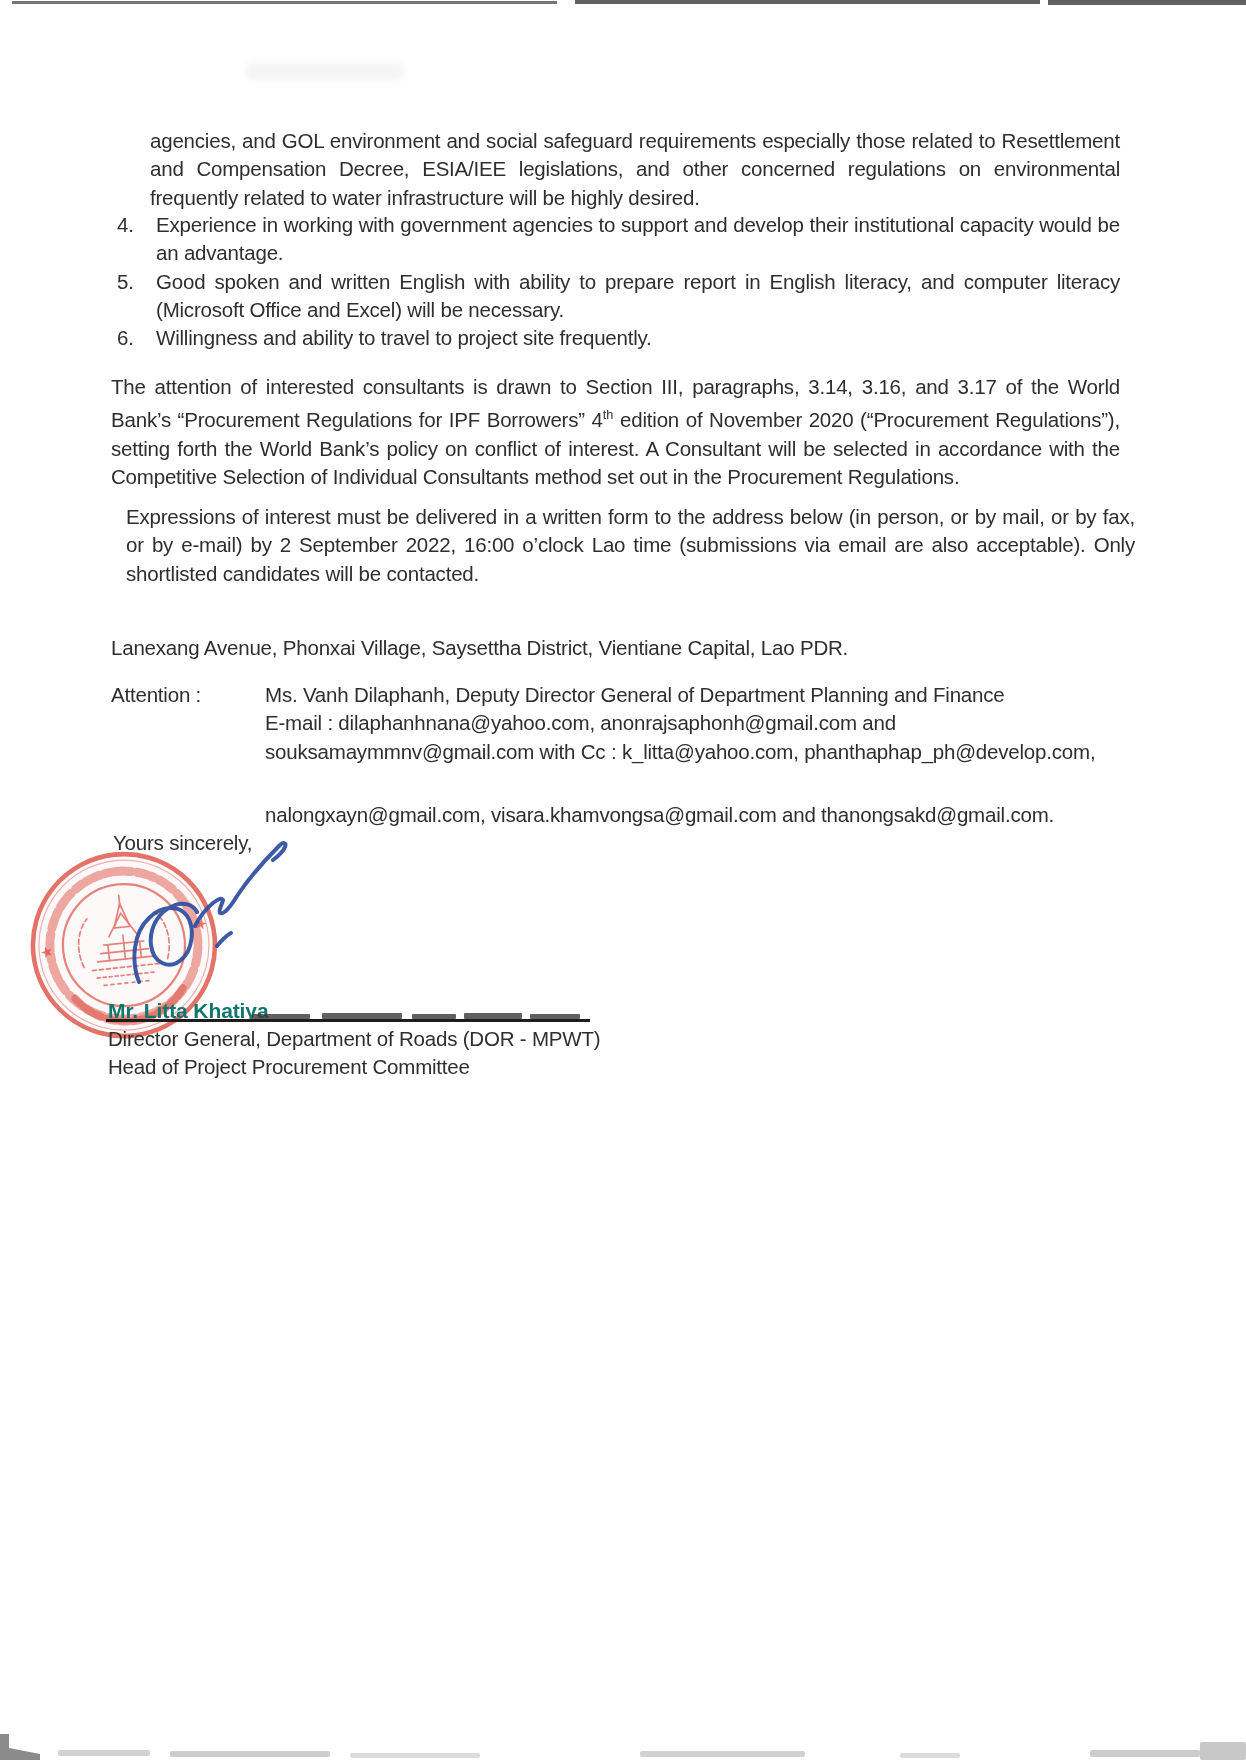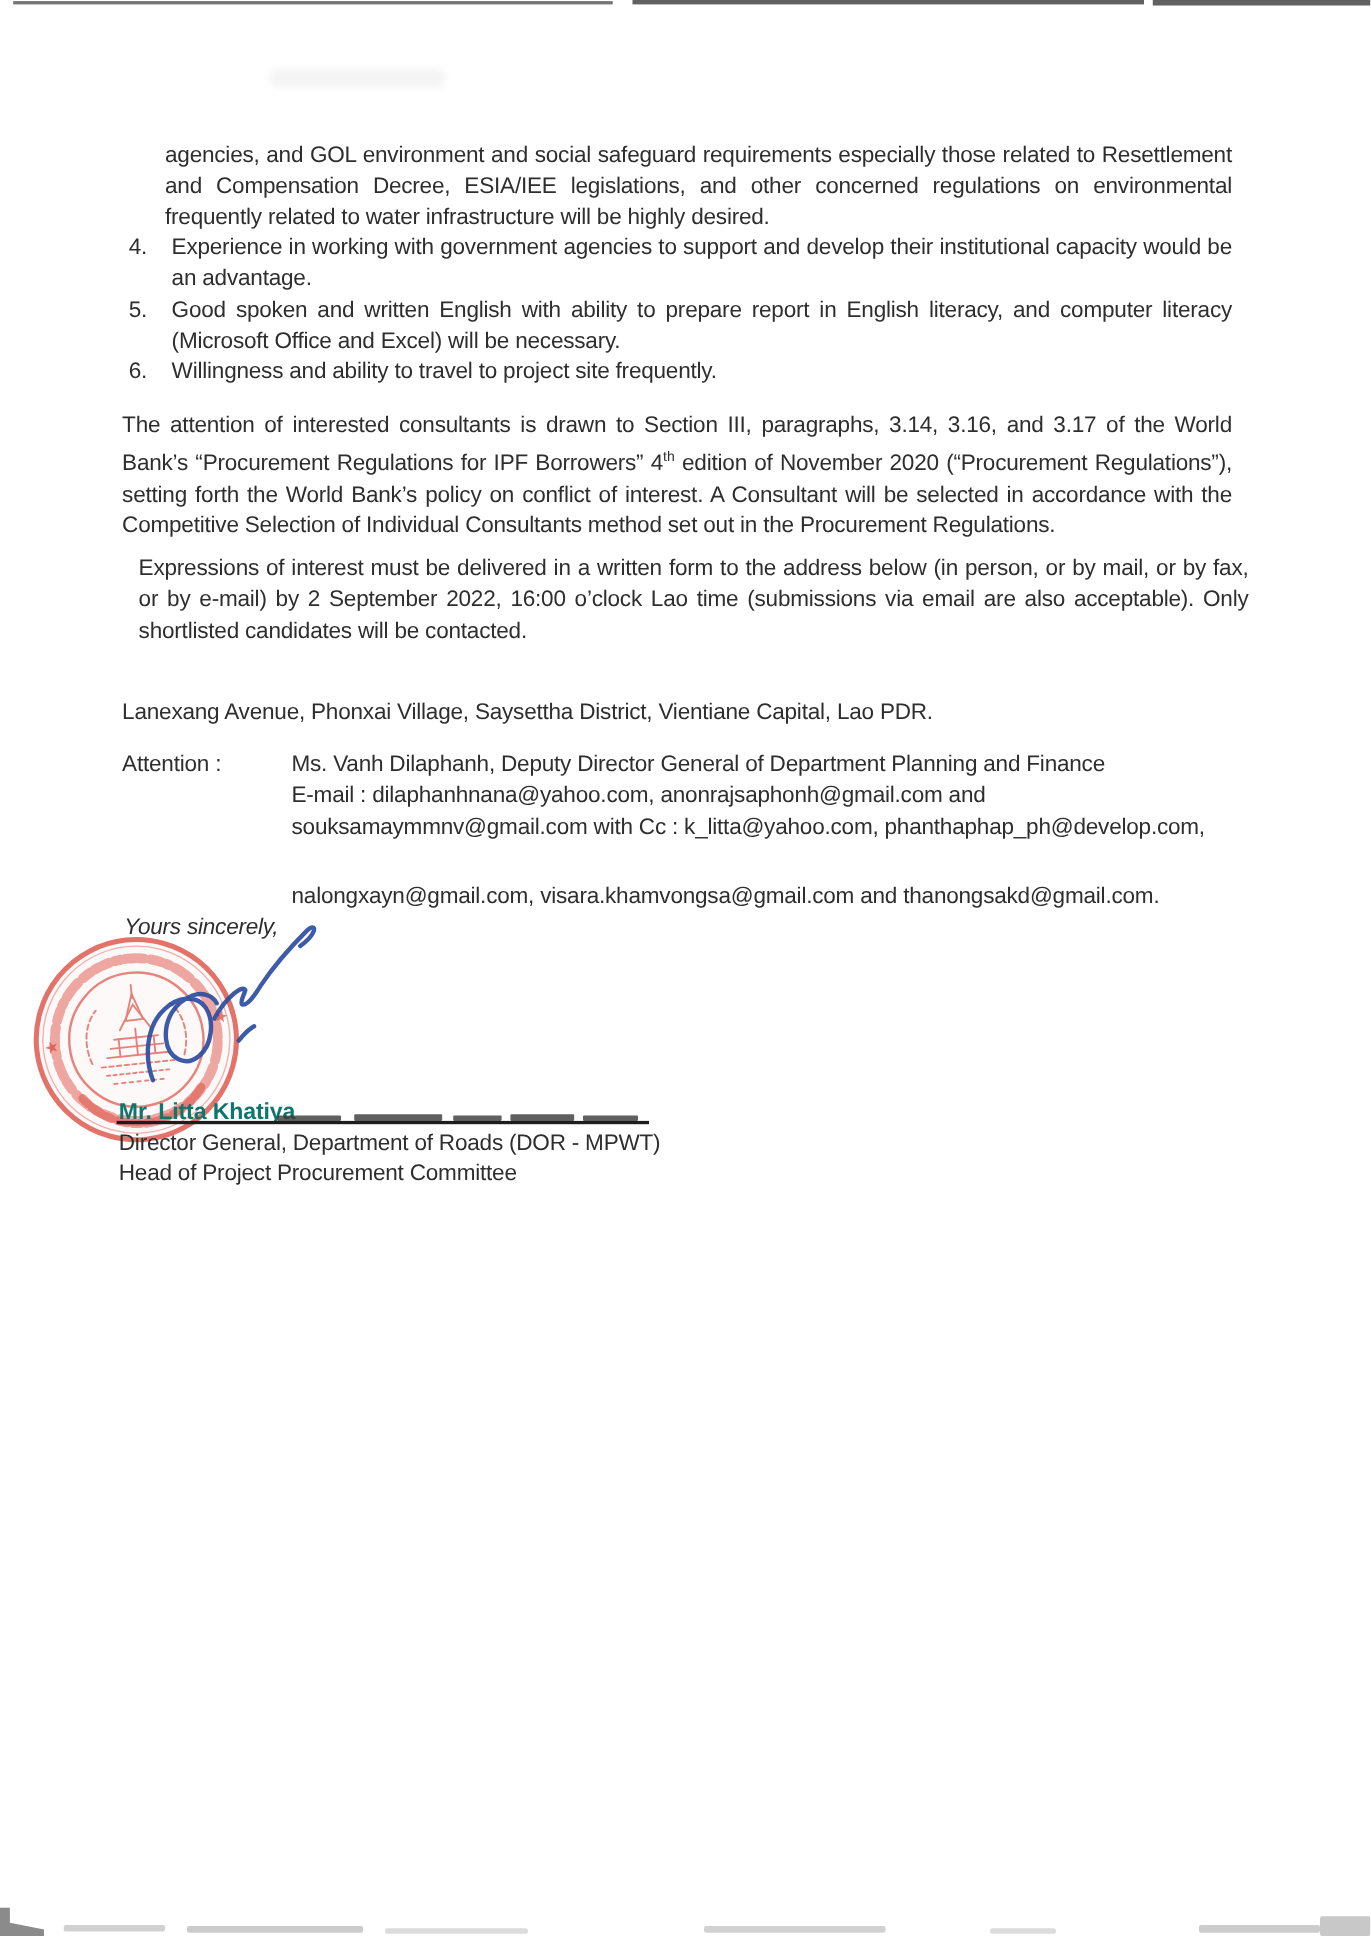--- a/index.html
+++ b/index.html
@@ -57,21 +57,21 @@
   <div class="txt just" style="left:126px;top:503px;width:1009px;">Expressions of interest must be delivered in a written form to the address below (in person, or by mail, or by fax, or by e-mail) by 2 September 2022, 16:00 o’clock Lao time (submissions via email are also acceptable). Only shortlisted candidates will be contacted.</div>
 
   <div class="txt" style="left:111px;top:634px;width:1009px;white-space:nowrap;">Lanexang Avenue, Phonxai Village, Saysettha District, Vientiane Capital, Lao PDR.</div>
 
   <div class="txt" style="left:111px;top:681px;white-space:nowrap;">Attention :</div>
   <div class="txt" style="left:265px;top:681px;white-space:nowrap;">Ms. Vanh Dilaphanh, Deputy Director General of Department Planning and Finance</div>
   <div class="txt" style="left:265px;top:709.4px;white-space:nowrap;">E-mail : dilaphanhnana@yahoo.com, anonrajsaphonh@gmail.com and</div>
   <div class="txt" style="left:265px;top:737.8px;white-space:nowrap;">souksamaymmnv@gmail.com with Cc : k_litta@yahoo.com, phanthaphap_ph@develop.com,</div>
   <div class="txt" style="left:265px;top:801px;white-space:nowrap;">nalongxayn@gmail.com, visara.khamvongsa@gmail.com and thanongsakd@gmail.com.</div>
 
-  <div class="txt" style="left:113px;top:829px;white-space:nowrap;font-style:italic;">Yours sincerely,</div>
+  <div class="txt" style="left:113px;top:829px;white-space:nowrap;">Yours sincerely,</div>
 
   <div class="stamp-wrap">
     <svg width="210" height="205" viewBox="0 0 210 205">
       <g stroke="#dd5449" fill="none" stroke-linecap="round">
         <circle cx="104" cy="102" r="91" fill="rgba(235,125,115,0.05)" stroke-width="4.6" opacity="0.82"></circle>
         <circle cx="104" cy="102" r="85" stroke-width="1.2" opacity="0.45"></circle>
         <circle cx="104" cy="102" r="61" stroke-width="2.2" opacity="0.72"></circle>
 
         <circle cx="104" cy="102" r="74" stroke-width="9" opacity="0.5" stroke-dasharray="6 4 9 3 5 6 10 4 4 5 8 3 6 6 9 4 5 3 7 5"></circle>
 

